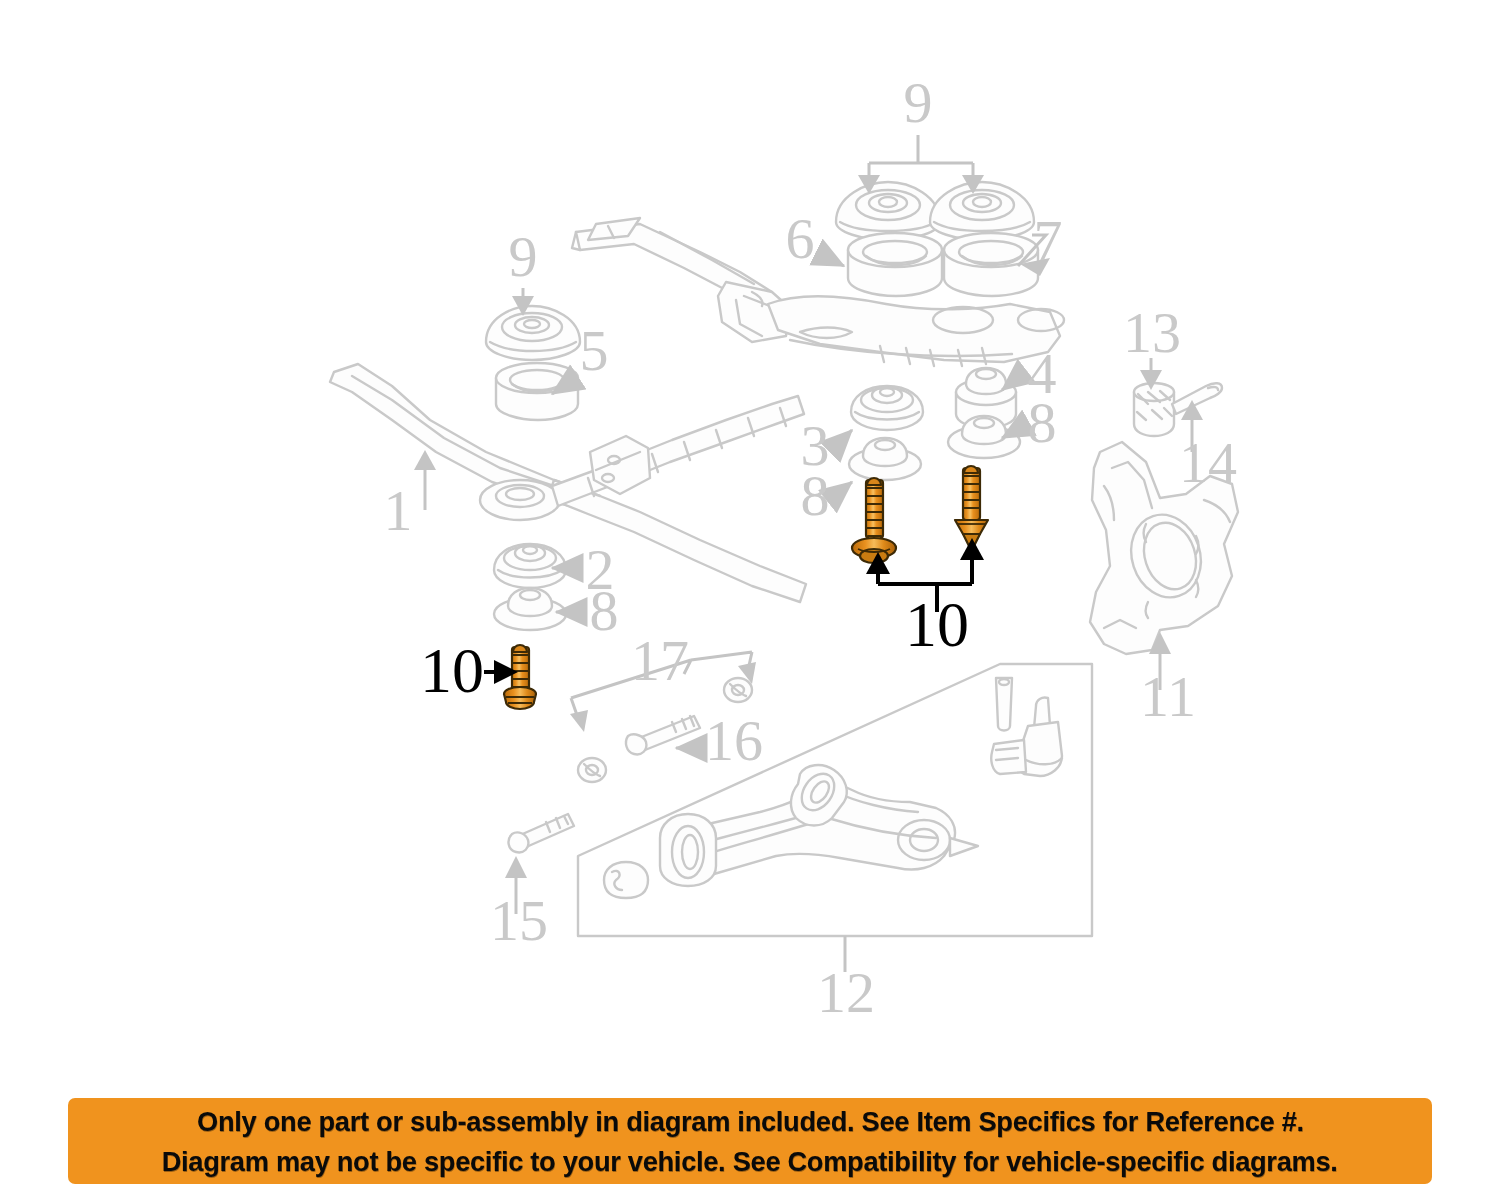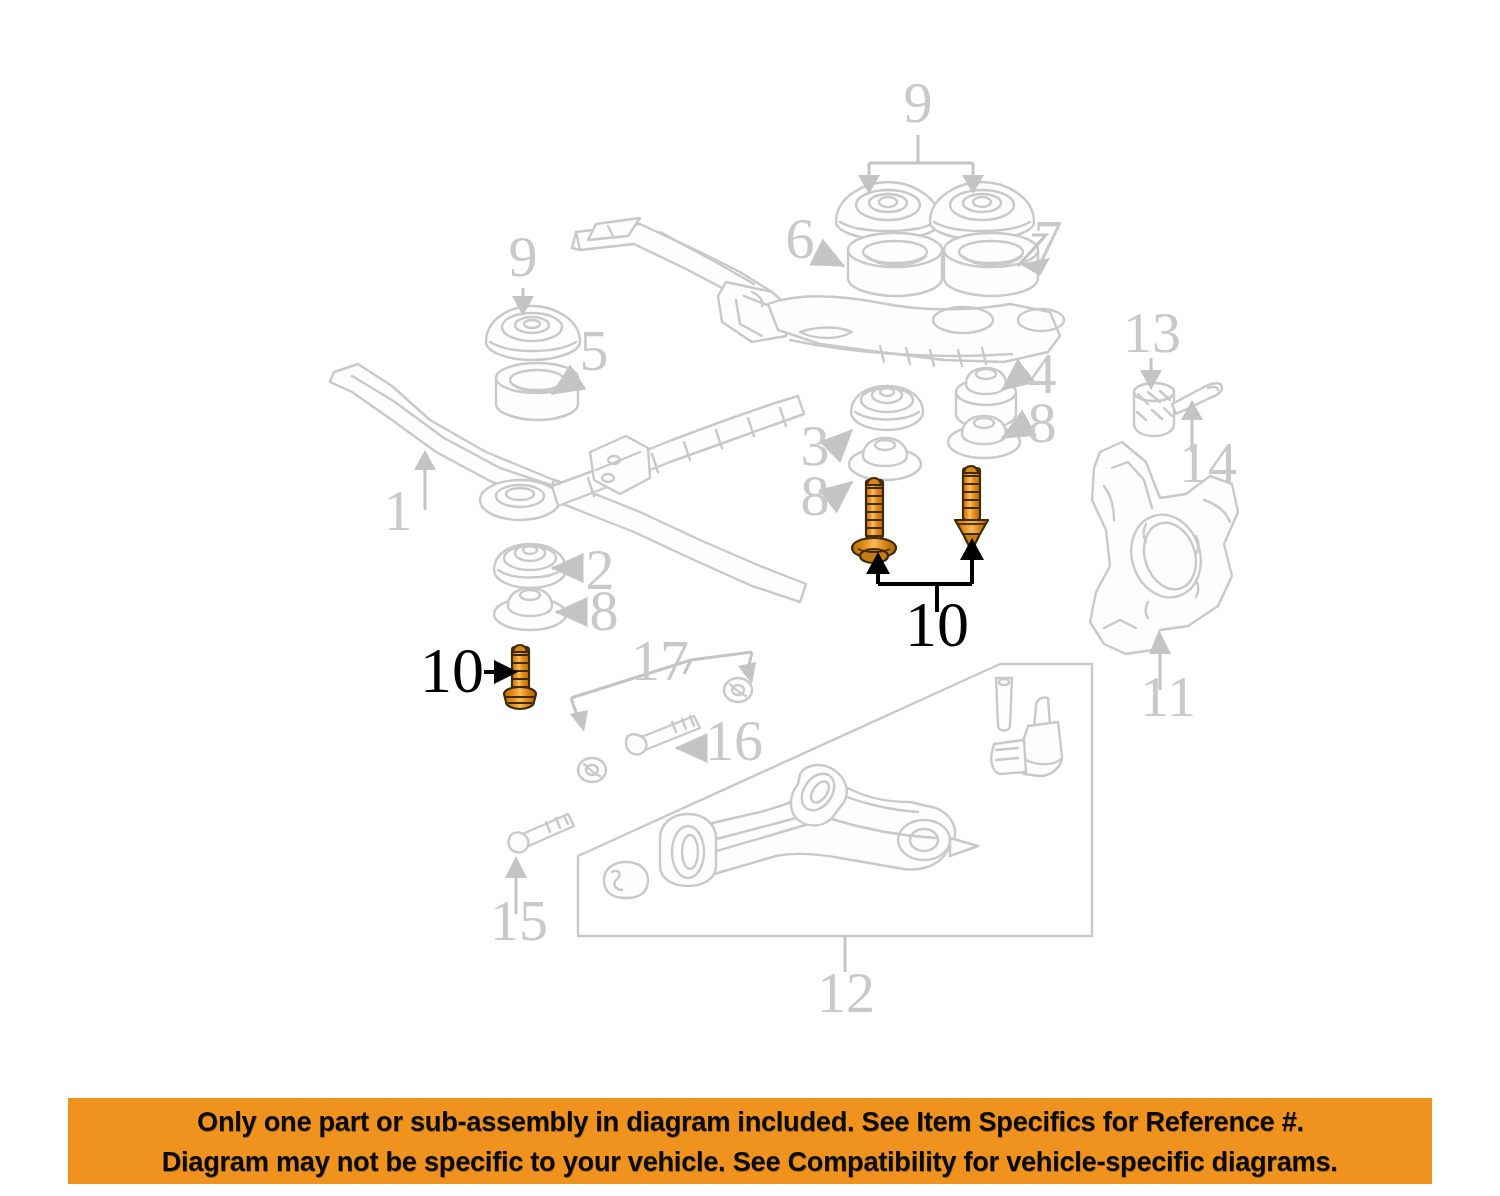--- a/index.html
+++ b/index.html
@@ -35,20 +35,21 @@
     left: 68px;
     top: 1098px;
     width: 1364px;
     height: 86px;
     background: #F0931E;
     display: flex;
     flex-direction: column;
     align-items: center;
     justify-content: center;
     box-sizing: border-box;
+    border-radius: 7px;
   }
   .banner-line {
     color: #0a0a0a;
     font-family: "Liberation Sans", sans-serif;
     font-weight: bold;
     font-size: 28.5px;
     letter-spacing: -0.3px;
     line-height: 40px;
     white-space: nowrap;
     transform: scaleX(0.955);

